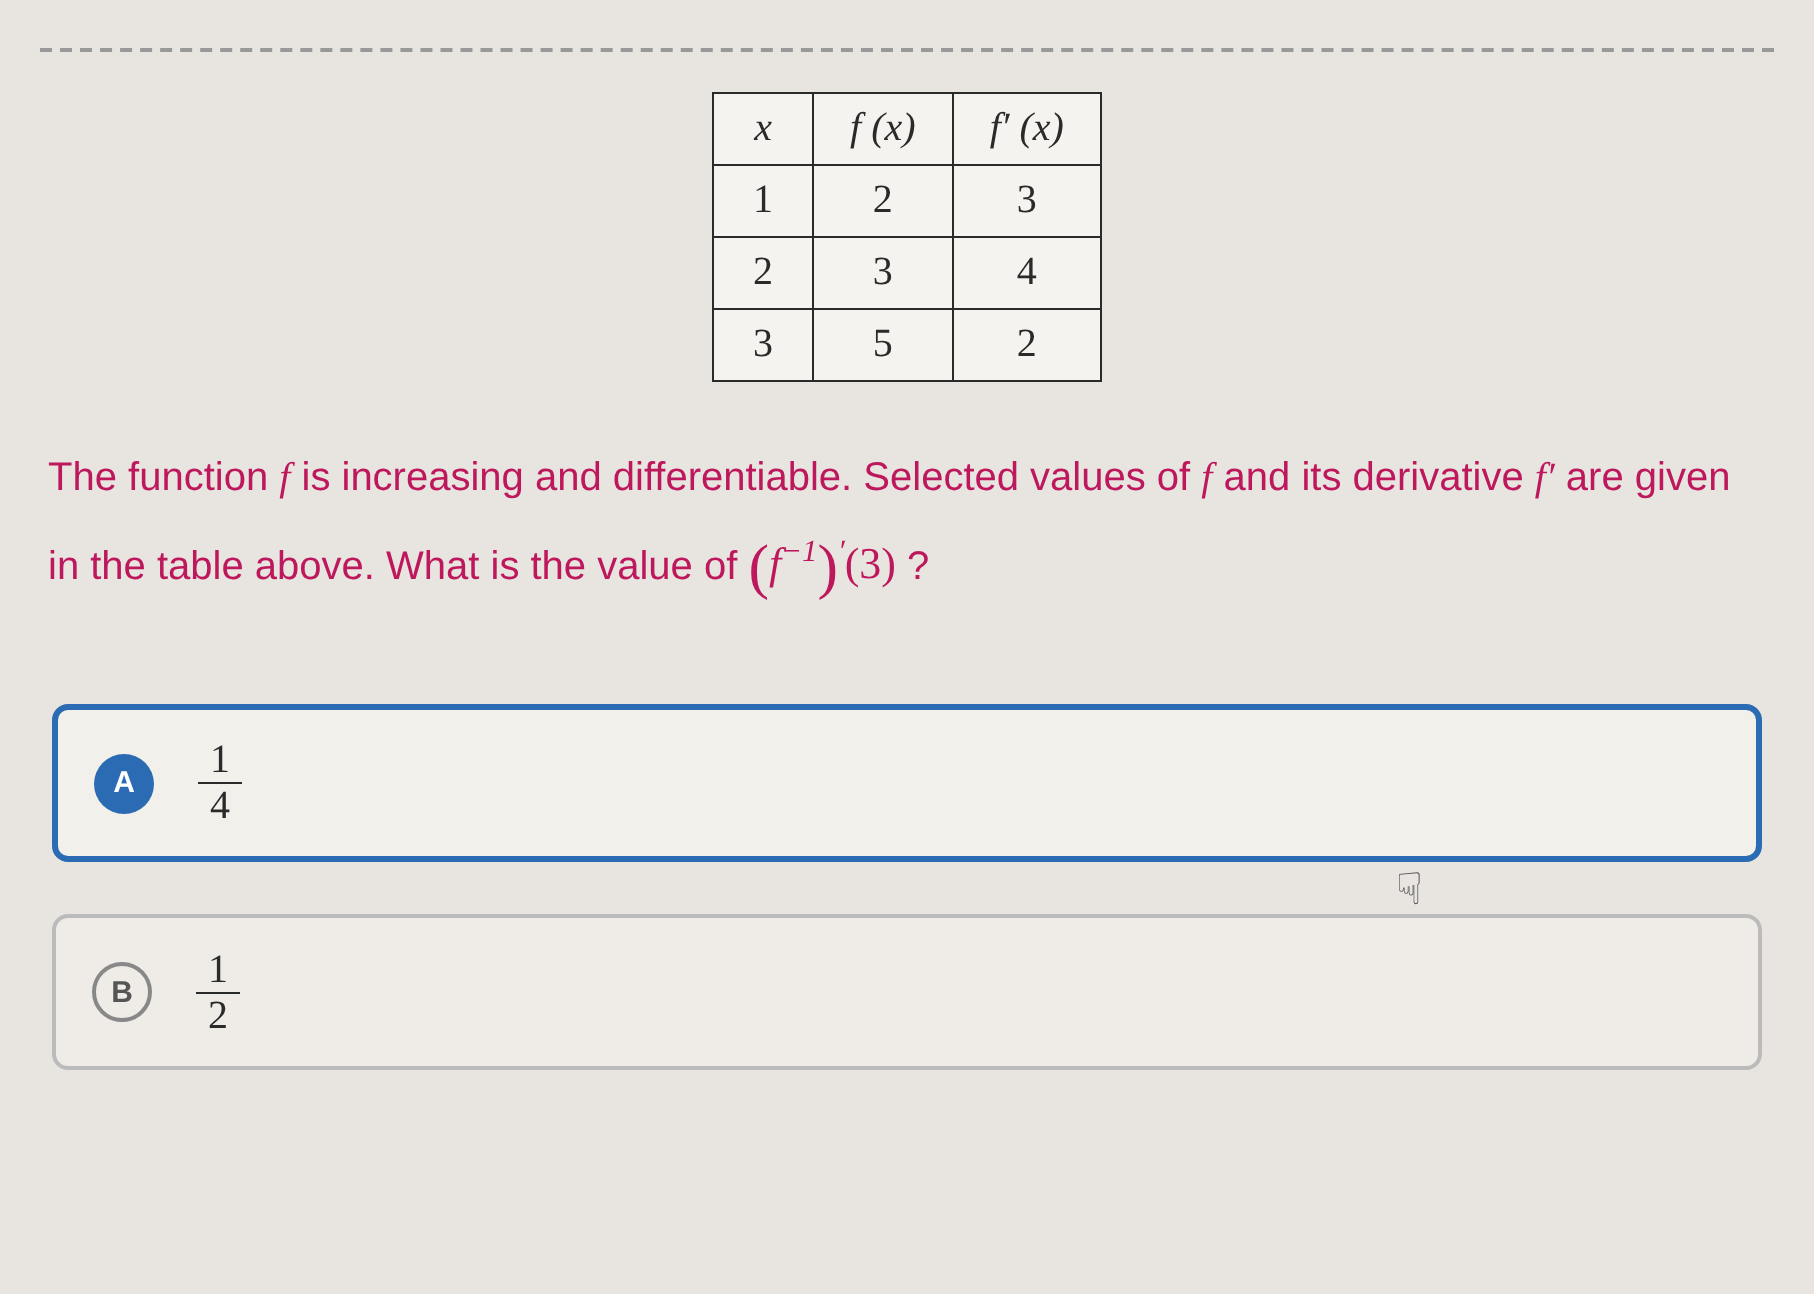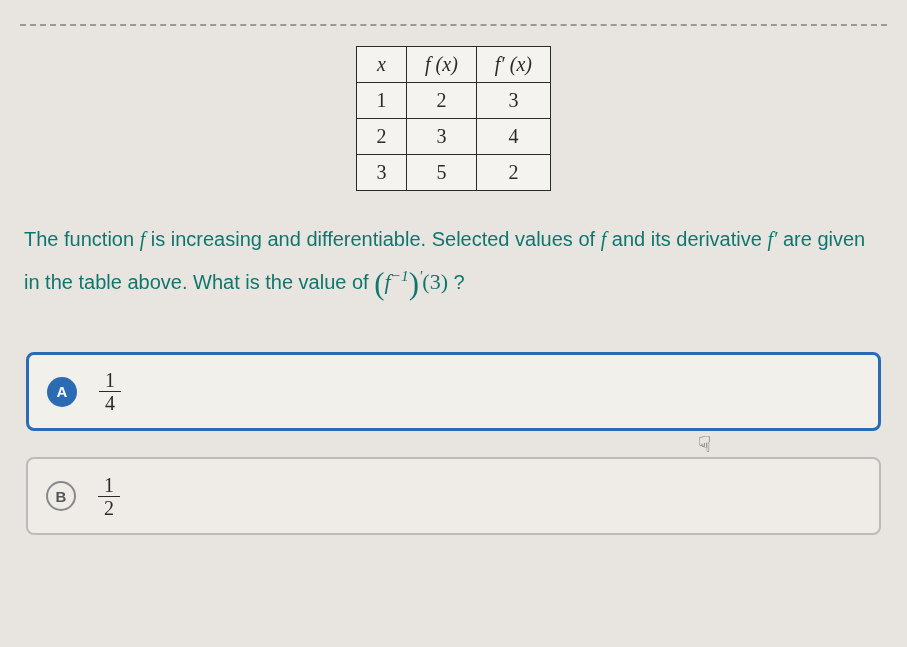--- a/index.html
+++ b/index.html
@@ -34,21 +34,21 @@
       min-width: 50px;
     }
     table.data th {
       font-weight: normal;
       font-style: italic;
     }
     .question {
       font-size: 20px;
       line-height: 1.8;
       margin: 24px 4px 40px 4px;
-      color: #0f766e;
+      color: #be185d;
       font-family: Arial, Helvetica, sans-serif;
     }
     .question .mi { font-family: 'Times New Roman', serif; font-style: italic; }
     .expr {
       font-family: 'Times New Roman', serif;
       font-size: 22px;
       font-style: italic;
     }
     .options { margin-top: 20px; }
     .option {

